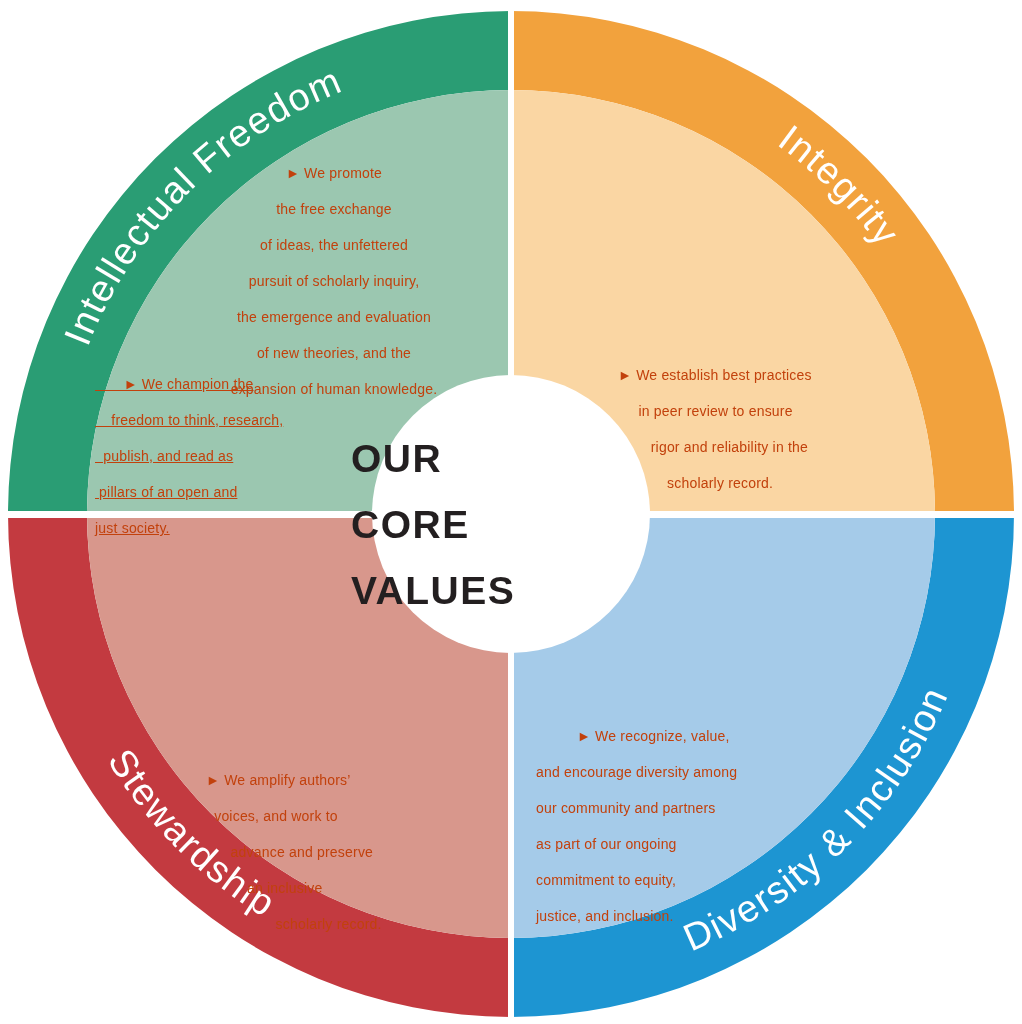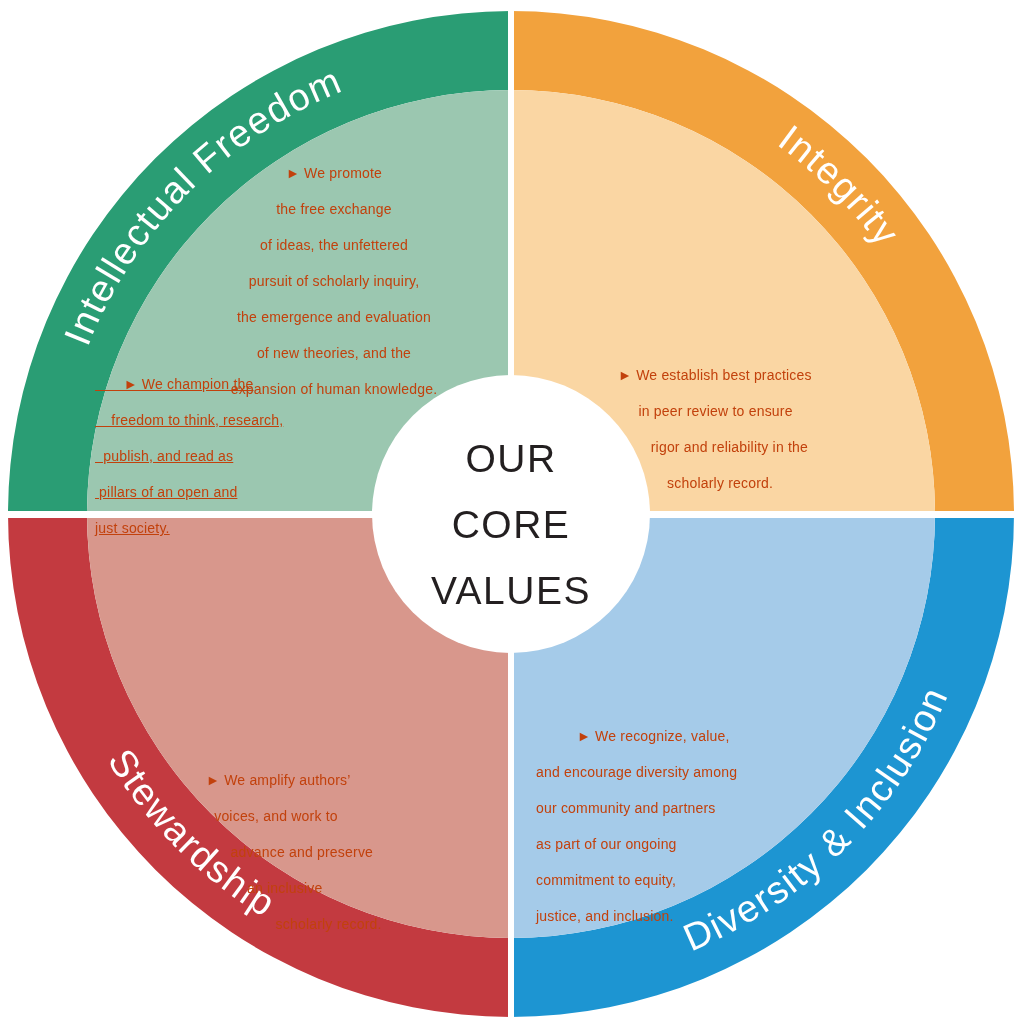--- a/index.html
+++ b/index.html
@@ -24,24 +24,23 @@
     line-height: 36px;
     color: #c2410c;
     letter-spacing: 0.2px;
   }
   .bullet.centered { text-align: center; }
   .hub-title {
     position: absolute;
     left: 351px;
     top: 426px;
     width: 320px;
-    text-align: center;
     white-space: pre;
     font-size: 39px;
-    font-weight: normal;
+    font-weight: bold;
     line-height: 66px;
     letter-spacing: 1.5px;
     color: #231f20;
   }
 </style>
 </head>
 <body>
 
 <div class="stage">
 

